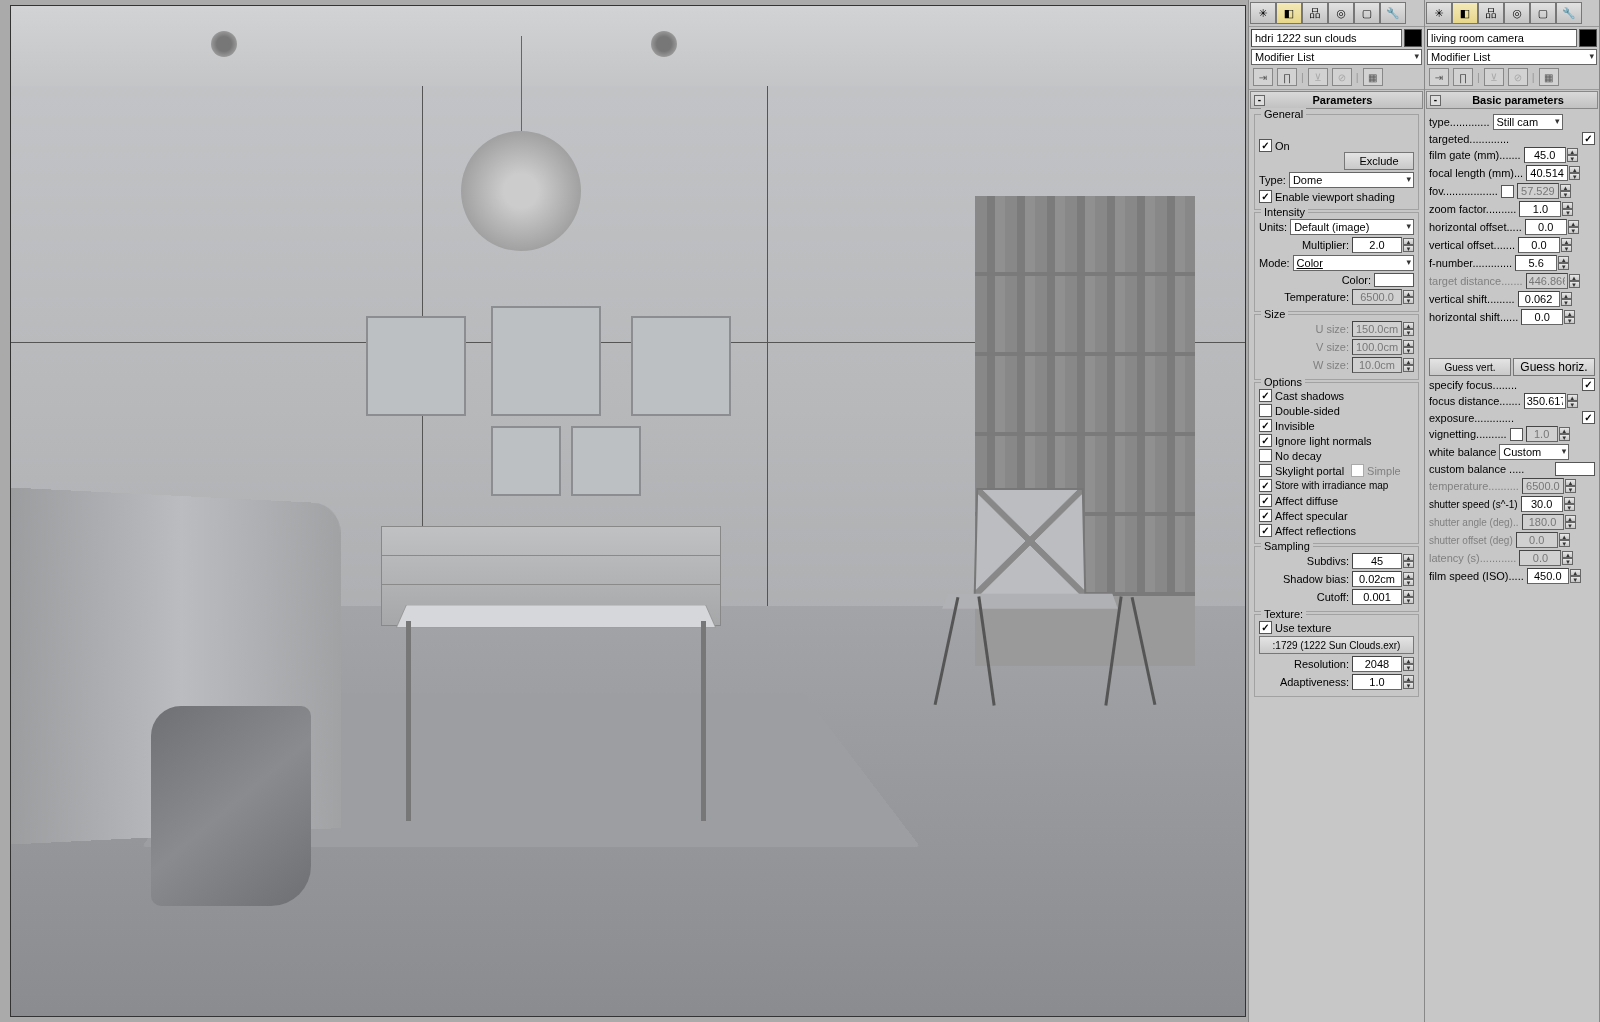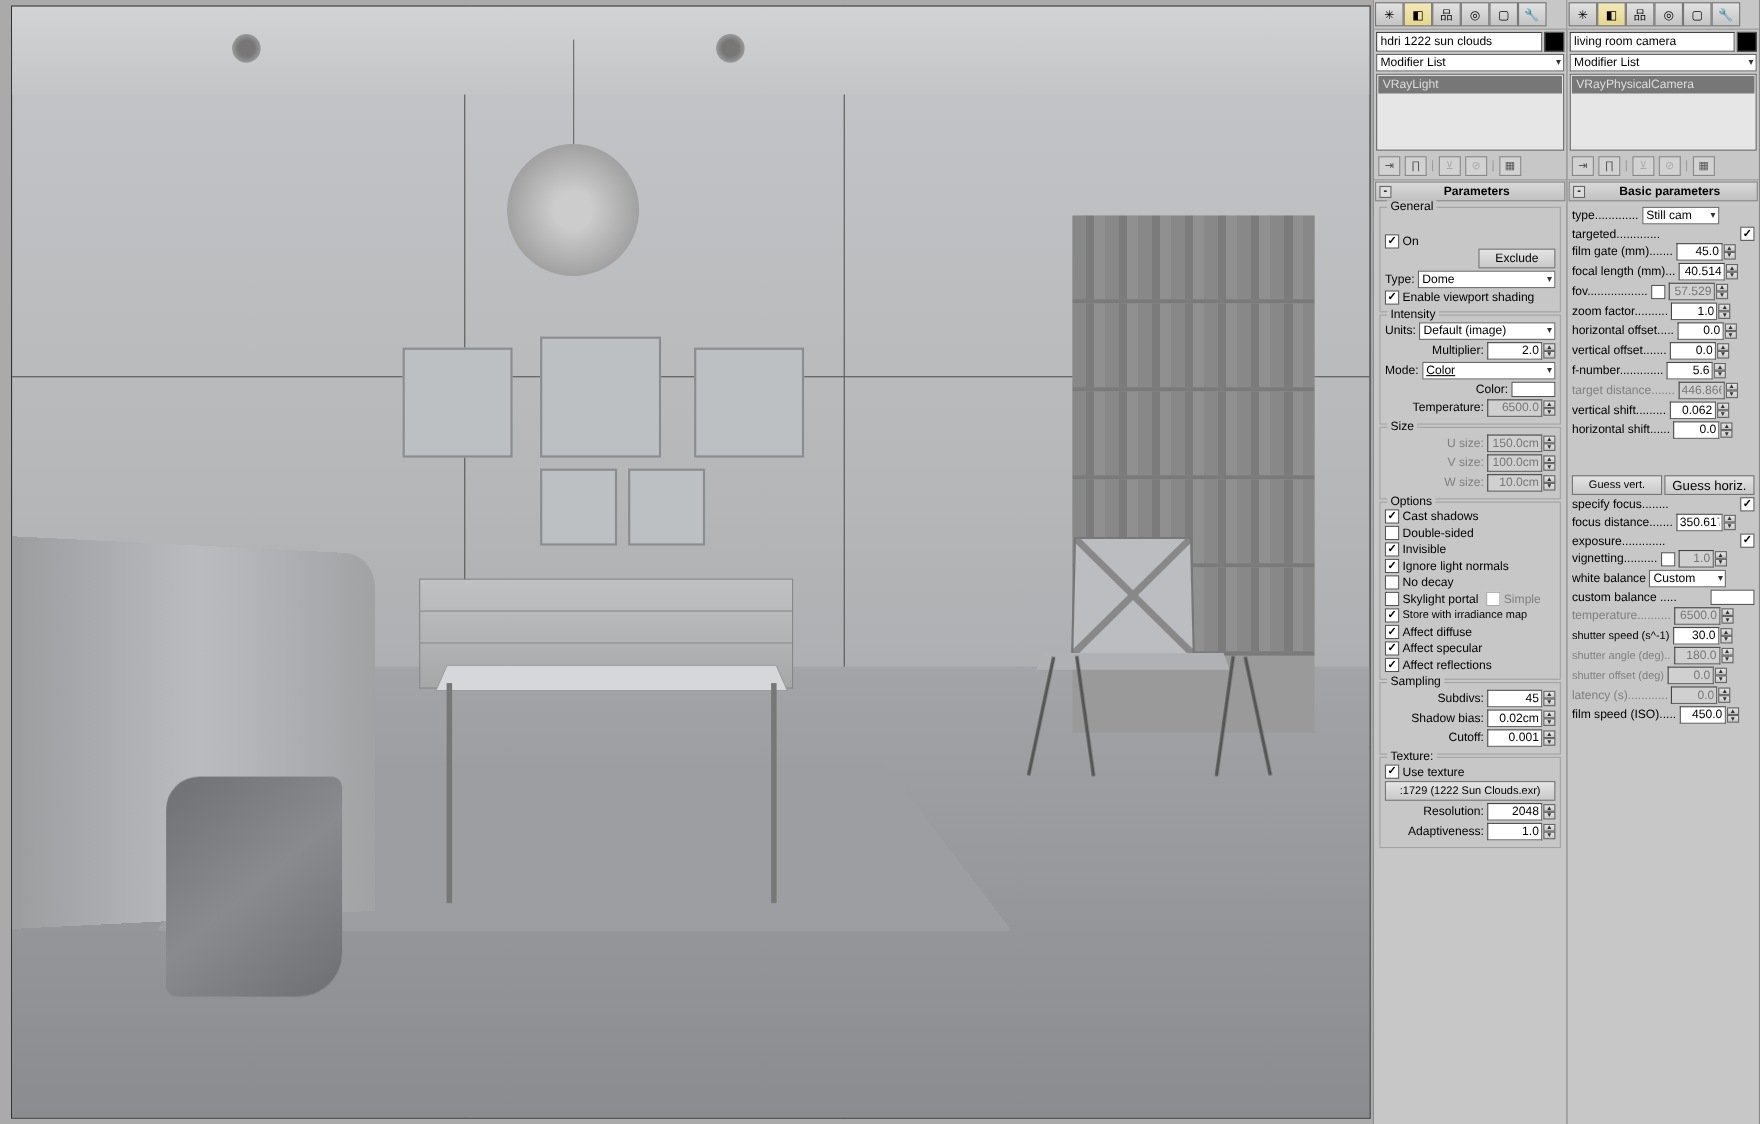--- a/index.html
+++ b/index.html
@@ -52,21 +52,21 @@
 .rollout-hdr{ height:18px;background:linear-gradient(#d9d9d9,#c1c1c1);border:1px solid #888;display:flex;align-items:center;padding:0 3px;font-weight:bold;font-size:11px;position:relative;margin:1px;}
 .rollout-hdr .minus{position:absolute;left:3px;width:11px;height:11px;border:1px solid #666;background:#ddd;display:flex;align-items:center;justify-content:center;font-size:10px;line-height:1;}
 .rollout-hdr span.ttl{flex:1;text-align:center;margin-left:12px;}
 .rollout-body{ padding:2px 4px; }
 .group{ border:1px solid #a2a2a2;margin:2px 1px;padding:4px 4px 4px 4px;position:relative;}
 .group-label{position:absolute;top:-7px;left:6px;background:#c7c7c7;padding:0 3px;font-size:11px;}
 .row{ display:flex;align-items:center;gap:3px;margin:2px 0;font-size:11px;}
 .row .lbl{flex:1;text-align:right;white-space:nowrap;}
 .row .lblL{text-align:left;white-space:nowrap;}
 .spin{position:relative;display:flex;align-items:center;}
-.spin input{width:50px;height:16px;background:#fff;border:1px solid #666;border-top-color:#444;border-left-color:#444;font-size:11px;padding:0 2px;text-align:right;}
+.spin input{width:50px;height:16px;background:#fff;border:1px solid #666;border-top-color:#444;border-left-color:#444;font-size:11px;padding:0 2px;text-align:center;}
 .spin input:disabled{background:#d0d0d0;color:#777;}
 .spin .arrows{display:flex;flex-direction:column;width:11px;margin-left:1px;}
 .spin .arrows div{height:7px;border:1px solid #666;background:linear-gradient(#e8e8e8,#c6c6c6);display:flex;align-items:center;justify-content:center;font-size:6px;line-height:1;color:#333;cursor:pointer;}
 .cb{width:13px;height:13px;border:1px solid #555;background:#fff;display:inline-flex;align-items:center;justify-content:center;font-size:10px;line-height:1;font-weight:bold;cursor:pointer;}
 .btn{height:18px;border:1px solid #777;background:linear-gradient(#e4e4e4,#c9c9c9);padding:0 6px;font-size:11px;cursor:pointer;display:inline-flex;align-items:center;justify-content:center;margin-top:31px;}
 .colorswatch{width:40px;height:14px;border:1px solid #555;background:#fff;cursor:pointer;}
 .texbtn{width:100%;height:18px;border:1px solid #777;background:linear-gradient(#e4e4e4,#c9c9c9);font-size:10px;display:flex;align-items:center;justify-content:center;cursor:pointer;overflow:hidden;}
 .scroll{overflow-y:auto;flex:1;}
 .scroll::-webkit-scrollbar{width:14px;}
 .scroll::-webkit-scrollbar-track{background:#bdbdbd;}
@@ -138,23 +138,20 @@
     </div>
     <div class="namebox">
       <input class="tf" value="hdri 1222 sun clouds" style="">
       <div class="smallswatch"></div>
     </div>
     <div style="padding:0 2px;">
       <div class="dd">
             <span>Modifier List</span>
           </div>
     </div>
-    <div class="modlist">
-      <div class="moditem">VRayLight</div>
-    </div>
     <div class="stackctrl">
       <div class="stackbtn">⇥</div>
       <div class="stackbtn">∏</div>
       <div style="color:#999;">|</div>
       <div class="stackbtn" style="color:#aaa;">⊻</div>
       <div class="stackbtn" style="color:#aaa;">⊘</div>
       <div style="color:#999;">|</div>
       <div class="stackbtn">▦</div>
     </div>
 
@@ -381,23 +378,20 @@
     </div>
     <div class="namebox">
       <input class="tf" value="living room camera" style="">
       <div class="smallswatch"></div>
     </div>
     <div style="padding:0 2px;">
       <div class="dd">
             <span>Modifier List</span>
           </div>
     </div>
-    <div class="modlist">
-      <div class="moditem">VRayPhysicalCamera</div>
-    </div>
     <div class="stackctrl">
       <div class="stackbtn">⇥</div>
       <div class="stackbtn">∏</div>
       <div style="color:#999;">|</div>
       <div class="stackbtn" style="color:#aaa;">⊻</div>
       <div class="stackbtn" style="color:#aaa;">⊘</div>
       <div style="color:#999;">|</div>
       <div class="stackbtn">▦</div>
     </div>
 

